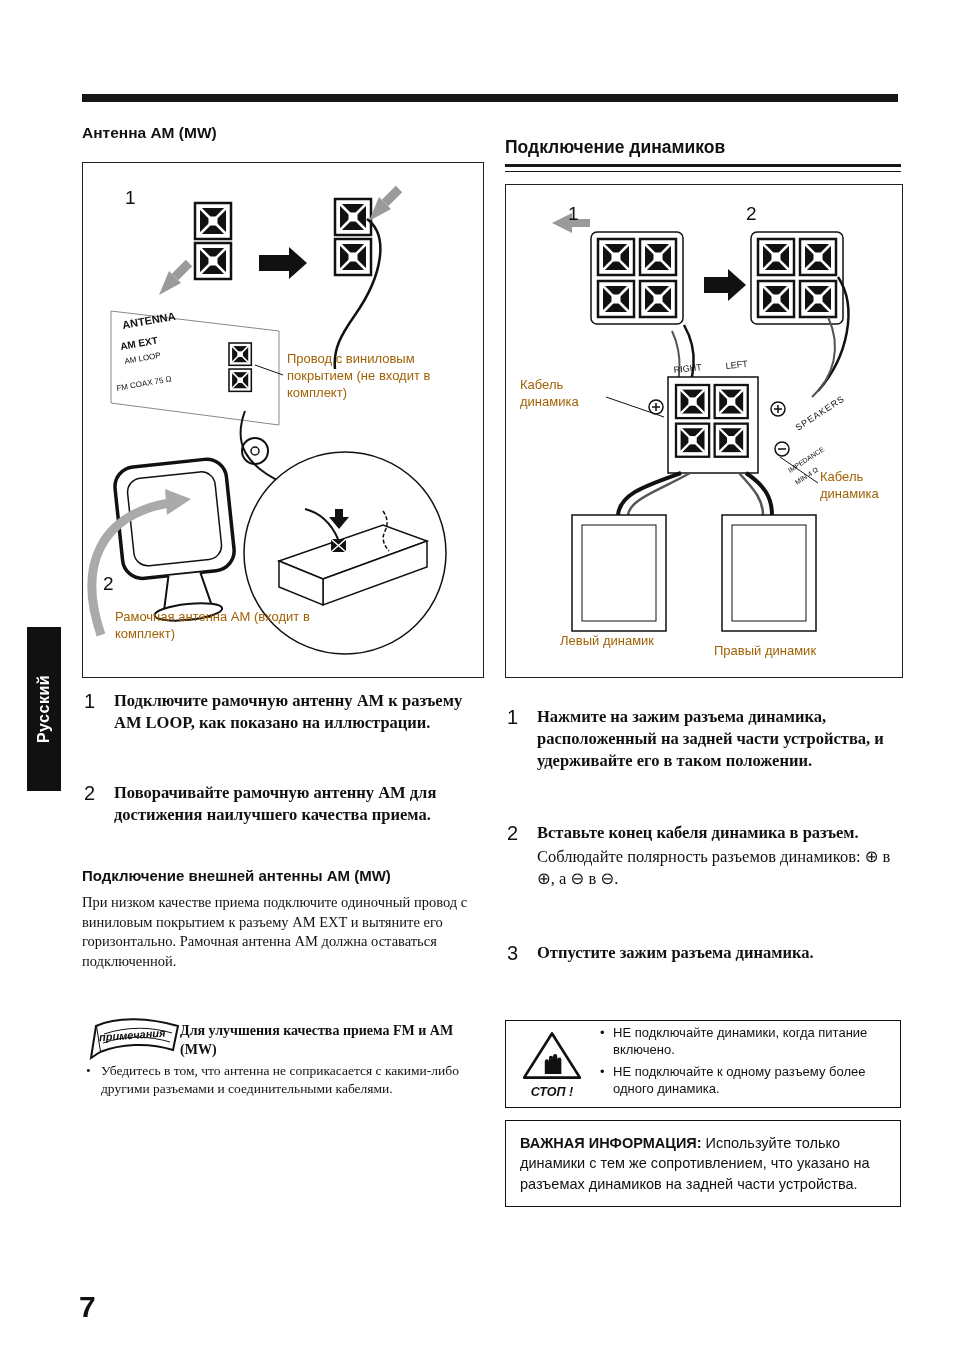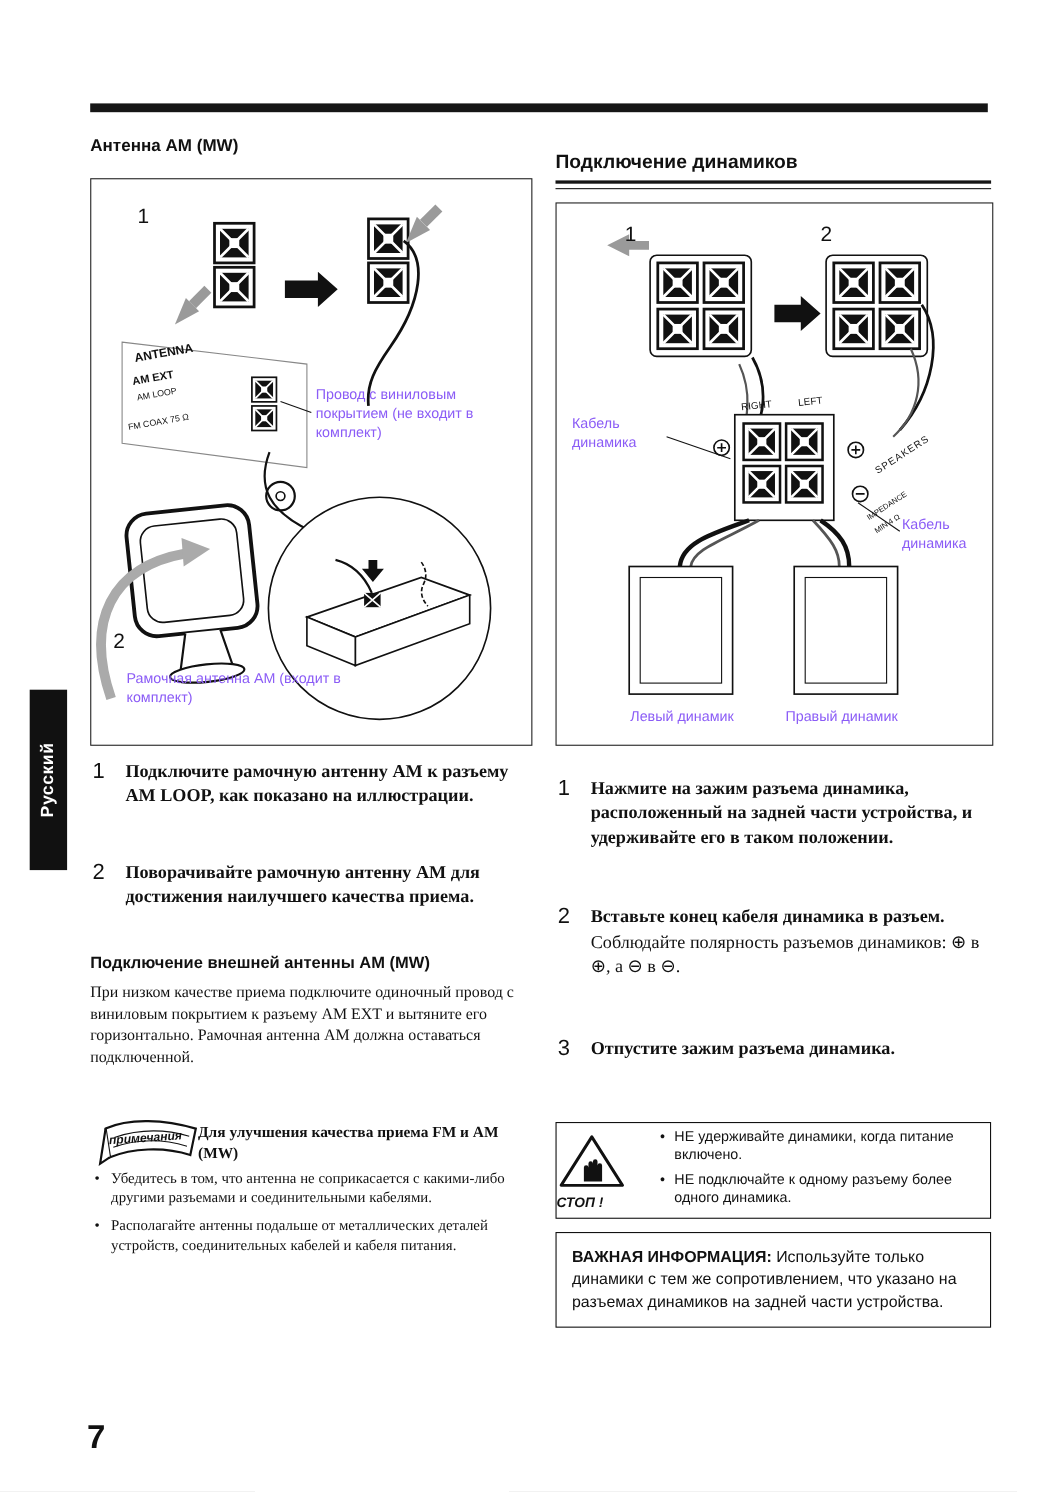--- a/index.html
+++ b/index.html
@@ -12,21 +12,21 @@
   .h-left{left:82px;top:124px;font:bold 15.5px "Liberation Sans",sans-serif;}
   .h-right{left:505px;top:137px;font:bold 17.5px "Liberation Sans",sans-serif;}
   .rule-thick{left:505px;top:164px;width:396px;height:3px;background:#161616;}
   .rule-thin{left:505px;top:171px;width:396px;height:1px;background:#161616;}
 
   .figure{border:1.5px solid #222;background:#fff;}
   .fig-left{left:82px;top:162px;width:400px;height:514px;}
   .fig-right{left:505px;top:184px;width:396px;height:492px;}
   .figure svg.art{position:absolute;left:0;top:0;}
   .fig-num{position:absolute;font:19px "Liberation Sans",sans-serif;color:#111;}
-  .callout{position:absolute;font:13px/1.3 "Liberation Sans",sans-serif;color:#8b5cf6;}
+  .callout{position:absolute;font:13px/1.3 "Liberation Sans",sans-serif;color:#a16207;}
   svg text{font-family:"Liberation Sans",sans-serif;fill:#111;}
 
   .step{position:absolute;display:flex;}
   .step-l{left:84px;width:402px;}
   .step-r{left:507px;width:400px;}
   .step-num{width:30px;flex:0 0 30px;font:20px "Liberation Sans",sans-serif;}
   .step-body{flex:1;}
   .step-bold{font:bold 16.5px/1.32 "Liberation Serif",serif;}
   .step-normal{display:block;font:16.5px/1.32 "Liberation Serif",serif;margin-top:2px;}
 
@@ -41,21 +41,21 @@
 
   .side-tab{left:27px;top:627px;width:34px;height:164px;background:#111;
             display:flex;align-items:center;justify-content:center;}
   .side-tab span{transform:rotate(-90deg);white-space:nowrap;color:#fff;
                  font:bold 16px "Liberation Sans",sans-serif;letter-spacing:.5px;}
 
   .page-num{left:79px;top:1290px;font:bold 30px "Liberation Sans",sans-serif;}
 
   .stop-box{left:505px;top:1020px;width:396px;height:88px;border:1.5px solid #111;
             display:flex;align-items:center;box-sizing:border-box;}
-  .stop-icon-col{flex:0 0 92px;text-align:left;}
+  .stop-icon-col{flex:0 0 92px;text-align:center;}
   .stop-label{font:italic bold 12.5px "Liberation Sans",sans-serif;margin-top:-2px;}
   .stop-bullets{flex:1;font:13px/1.3 "Liberation Sans",sans-serif;padding-right:10px;}
   .stop-bullets .bullet{margin-bottom:5px;padding-left:15px;}
 
   .imp-box{left:505px;top:1120px;width:396px;border:1.5px solid #111;box-sizing:border-box;
            padding:12px 14px;font:14.5px/1.4 "Liberation Sans",sans-serif;}
   .imp-label{font-weight:bold;margin-top:48px;}
 </style>
 </head>
 <body>
@@ -156,21 +156,20 @@
   <svg class="abs" style="left:86px;top:1012px;" width="100" height="50" viewBox="0 0 100 50">
     <path d="M10,14 C32,4 64,6 92,14 L87,38 C62,30 34,32 14,40 Z" fill="#fff" stroke="#111" stroke-width="2"></path>
     <path d="M10,14 L5,46 L14,40" fill="#fff" stroke="#111" stroke-width="2"></path>
     <path d="M18,22 C42,14 66,15 86,21 M17,31 C40,23 64,24 84,30" stroke="#111" stroke-width="1" fill="none"></path>
   </svg>
   <div class="abs note-banner-label">примечания</div>
   <div class="abs note-title">Для улучшения качества приема FM и AM (MW)</div>
 
   <div class="abs bullets">
     <div class="bullet">Убедитесь в том, что антенна не соприкасается с какими-либо другими разъемами и соединительными кабелями.</div>
-    <div class="bullet">Располагайте антенны подальше от металлических деталей устройств, соединительных кабелей и кабеля питания.</div>
   </div>
 
   <div class="abs h-right">Подключение динамиков</div>
   <div class="abs rule-thick"></div>
   <div class="abs rule-thin"></div>
 
   <div class="abs figure fig-right">
     <svg class="art" width="393" height="489" viewBox="0 0 393 489">
       <defs>
         <g id="term2">
@@ -247,21 +246,21 @@
       </g>
 
       <line x1="100" y1="212" x2="158" y2="232" stroke="#111" stroke-width="1"></line>
       <line x1="312" y1="298" x2="274" y2="272" stroke="#111" stroke-width="1"></line>
     </svg>
 
     <div class="fig-num" style="left:62px;top:18px;">1</div>
     <div class="fig-num" style="left:240px;top:18px;">2</div>
     <div class="callout" style="left:14px;top:192px;width:92px;">Кабель динамика</div>
     <div class="callout" style="left:314px;top:284px;width:80px;">Кабель динамика</div>
-    <div class="callout" style="left:54px;top:458px;width:120px;text-align:center;">Левый динамик</div>
+    <div class="callout" style="left:54px;top:448px;width:120px;">Левый динамик</div>
     <div class="callout" style="left:208px;top:458px;width:120px;">Правый динамик</div>
   </div>
 
   <div class="abs step step-r" style="top:706px;">
     <div class="step-num">1</div>
     <div class="step-body"><span class="step-bold">Нажмите на зажим разъема динамика, расположенный на задней части устройства, и удерживайте его в таком положении.</span></div>
   </div>
   <div class="abs step step-r" style="top:822px;">
     <div class="step-num">2</div>
     <div class="step-body">
@@ -276,21 +275,21 @@
 
   <div class="abs stop-box">
     <div class="stop-icon-col">
       <svg width="64" height="54" viewBox="0 0 70 60">
         <path d="M35,5 L66,54 L4,54 Z" fill="#fff" stroke="#111" stroke-width="3" stroke-linejoin="round"></path>
         <path d="M27,50 v-14 a2.3,2.3 0 0 1 4.6,0 v-4 a2.3,2.3 0 0 1 4.6,0 v-2 a2.3,2.3 0 0 1 4.6,0 v4 a2.3,2.3 0 0 1 4.6,0 v16 z" fill="#111"></path>
       </svg>
       <div class="stop-label">СТОП !</div>
     </div>
     <div class="stop-bullets">
-      <div class="bullet">НЕ удерживайте динамики, когда питание включено.</div>
+      <div class="bullet">НЕ подключайте динамики, когда питание включено.</div>
       <div class="bullet">НЕ подключайте к одному разъему более одного динамика.</div>
     </div>
   </div>
 
   <div class="abs imp-box">
     <span class="imp-label">ВАЖНАЯ ИНФОРМАЦИЯ:</span><span> Используйте только динамики с тем же сопротивлением, что указано на разъемах динамиков на задней части устройства.</span>
   </div>
 
   <div class="abs side-tab">
     <span>Русский</span>

